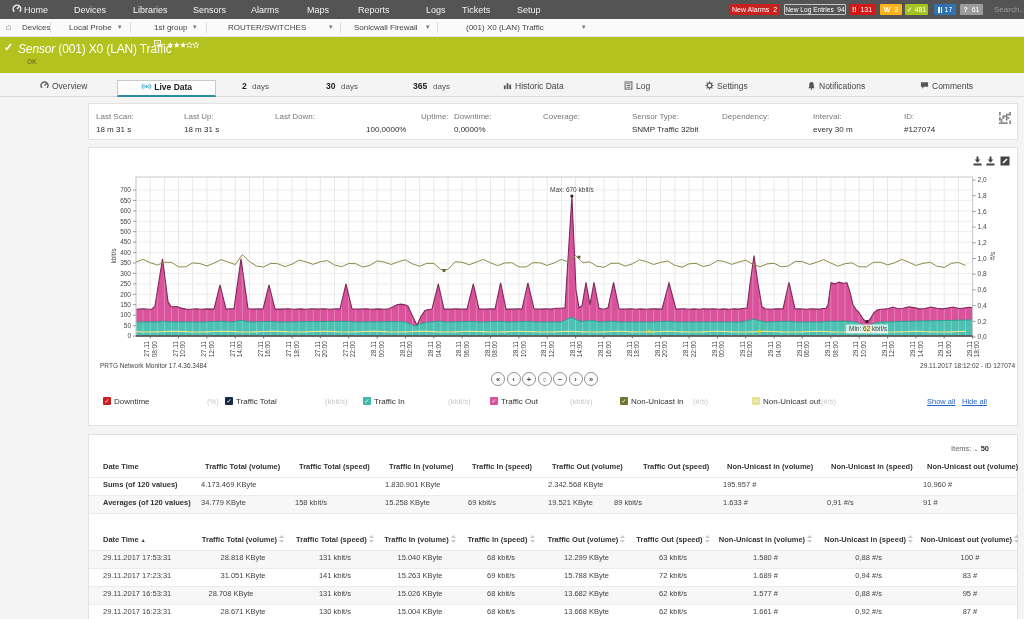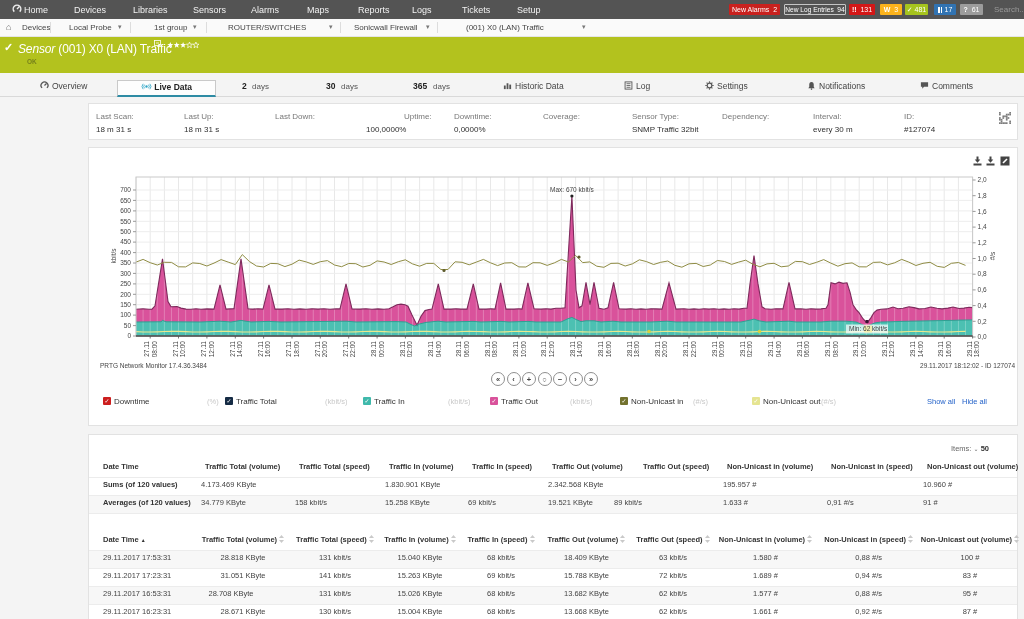--- a/index.html
+++ b/index.html
@@ -14,37 +14,37 @@
 .tlab{position:absolute;top:8px}
 .tnum{position:absolute;top:8px;font-weight:bold;color:#222}
 .tdays{position:absolute;top:8.5px;font-size:8px;color:#555}
 .livebox{position:absolute;left:117px;top:7px;width:99px;height:17px;background:#fdfdfd;border:1px solid #c9c9c9;border-bottom:2px solid #2e8ba4;text-align:center;line-height:13px;font-size:8.5px;color:#222}
 .panel{position:absolute;left:88px;width:930px;background:#fff;border:1px solid #e2e2e2}
 .ilab{font-size:8px;color:#777}
 .ival{font-size:8px;color:#2f2f2f}
 .lcb{position:absolute;top:1px;width:8px;height:8px;border-radius:1px;color:#fff;font-size:6px;line-height:8px;text-align:center}
 .llab{position:absolute;top:0.5px;font-size:8px;color:#333}
 .lunit{position:absolute;top:0.5px;font-size:7.5px;color:#c9c9c9}
-.llink{position:absolute;top:0.5px;font-size:7.5px;color:#2563c9;}
+.llink{position:absolute;top:0.5px;font-size:7.5px;color:#2563c9;text-decoration:underline}
 .navb{position:absolute;top:224px;width:14px;height:14px;border:1px solid #8f8f8f;border-radius:50%;color:#444;text-align:center;font-size:7.5px;line-height:13px;font-weight:bold}
 .thead{position:absolute;font-size:7.5px;font-weight:bold;color:#333;white-space:nowrap}
 .tval{position:absolute;font-size:7.5px;color:#444;white-space:nowrap}
 .sep{position:absolute;left:0;width:928px;border-top:1px solid #ececec}
 .stripe{position:absolute;left:0;width:928px;height:18px;background:#f7f7f7}
 </style></head>
 <body>
 <div class="topbar">
 <span style="position:absolute;left:24px;top:5px">Home</span>
     <span style="position:absolute;left:74px;top:5px">Devices</span>
     <span style="position:absolute;left:133px;top:5px">Libraries</span>
     <span style="position:absolute;left:193px;top:5px">Sensors</span>
     <span style="position:absolute;left:251px;top:5px">Alarms</span>
     <span style="position:absolute;left:307px;top:5px">Maps</span>
     <span style="position:absolute;left:358px;top:5px">Reports</span>
-    <span style="position:absolute;left:412px;top:5px">Logs</span>
+    <span style="position:absolute;left:426px;top:5px">Logs</span>
     <span style="position:absolute;left:462px;top:5px">Tickets</span>
     <span style="position:absolute;left:517px;top:5px">Setup</span>
 <svg width="10" height="10" style="position:absolute;left:12px;top:4px" viewBox="0 0 10 10">
       <path d="M2.3 7.6 A3.8 3.8 0 1 1 7.7 7.6" fill="none" stroke="#eee" stroke-width="1.5"></path>
       <line x1="5" y1="5" x2="7.2" y2="2.8" stroke="#eee" stroke-width="1.4"></line>
     </svg>
 <span class="chip" style="left:729px;width:51px;background:#c9211e">New Alarms&nbsp; 2</span>
 <span class="chip" style="left:784px;width:62px;background:transparent;border:1px solid #c5c5c5;line-height:9px;font-size:6.6px">New Log Entries&nbsp; 94</span>
 <span class="chip" style="left:849px;width:26px;background:#d41717"><b>!!</b>&nbsp; 131</span>
 <span class="chip" style="left:880px;width:22px;background:#fcb31c"><b>W</b>&nbsp; 3</span>
@@ -144,21 +144,21 @@
     </svg>
     <span class="tlab" style="left:932px">Comments</span>
 </div>
 <div class="panel" style="top:103px;height:37px">
     <div style="position:absolute;left:7px;top:8px;" class="ilab">Last Scan:</div>
     <div style="position:absolute;left:7px;top:20.5px;" class="ival">18 m 31 s</div>
     <div style="position:absolute;left:95px;top:8px;" class="ilab">Last Up:</div>
     <div style="position:absolute;left:95px;top:20.5px;" class="ival">18 m 31 s</div>
     <div style="position:absolute;left:186px;top:8px;" class="ilab">Last Down:</div>
     <div style="position:absolute;left:186px;top:20.5px;" class="ival"></div>
-    <div style="position:absolute;left:277px;top:8px;padding-left:38px;" class="ilab">Uptime:</div>
+    <div style="position:absolute;left:294px;top:8px;padding-left:38px;" class="ilab">Uptime:</div>
     <div style="position:absolute;left:277px;top:20.5px;" class="ival">100,0000%</div>
     <div style="position:absolute;left:365px;top:8px;" class="ilab">Downtime:</div>
     <div style="position:absolute;left:365px;top:20.5px;" class="ival">0,0000%</div>
     <div style="position:absolute;left:454px;top:8px;" class="ilab">Coverage:</div>
     <div style="position:absolute;left:454px;top:20.5px;margin-top:40px;" class="ival">100%</div>
     <div style="position:absolute;left:543px;top:8px;" class="ilab">Sensor Type:</div>
     <div style="position:absolute;left:543px;top:20.5px;" class="ival">SNMP Traffic 32bit</div>
     <div style="position:absolute;left:633px;top:8px;" class="ilab">Dependency:</div>
     <div style="position:absolute;left:633px;top:20.5px;margin-top:32px;" class="ival">Parent</div>
     <div style="position:absolute;left:724px;top:8px;" class="ilab">Interval:</div>
@@ -745,21 +745,21 @@
       </svg></div>
     <div class="thead" style="left:821px;top:100px;width:120px;text-align:center">Non-Unicast out (volume) <svg width="5" height="8" viewBox="0 0 5 8" style="vertical-align:-1px">
         <polygon points="2.5,0 5,3 0,3" fill="#c9c9c9"></polygon>
         <polygon points="2.5,8 5,5 0,5" fill="#c9c9c9"></polygon>
       </svg></div>
     <div class="tval" style="left:14px;top:118px">29.11.2017 17:53:31</div>
     <div class="tval" style="left:94px;top:118px;width:120px;text-align:center">28.818 KByte</div>
     <div class="tval" style="left:186px;top:118px;width:120px;text-align:center">131 kbit/s</div>
     <div class="tval" style="left:271px;top:118px;width:120px;text-align:center">15.040 KByte</div>
     <div class="tval" style="left:352px;top:118px;width:120px;text-align:center">68 kbit/s</div>
-    <div class="tval" style="left:437.5px;top:118px;width:120px;text-align:center">18.409 KByte</div>
+    <div class="tval" style="left:437.5px;top:118px;width:120px;text-align:center">12.299 KByte</div>
     <div class="tval" style="left:524px;top:118px;width:120px;text-align:center">63 kbit/s</div>
     <div class="tval" style="left:616.5px;top:118px;width:120px;text-align:center">1.580 #</div>
     <div class="tval" style="left:719.7px;top:118px;width:120px;text-align:center">0,88 #/s</div>
     <div class="tval" style="left:821px;top:118px;width:120px;text-align:center">100 #</div>
     <div class="tval" style="left:14px;top:136px">29.11.2017 17:23:31</div>
     <div class="tval" style="left:94px;top:136px;width:120px;text-align:center">31.051 KByte</div>
     <div class="tval" style="left:186px;top:136px;width:120px;text-align:center">141 kbit/s</div>
     <div class="tval" style="left:271px;top:136px;width:120px;text-align:center">15.263 KByte</div>
     <div class="tval" style="left:352px;top:136px;width:120px;text-align:center">69 kbit/s</div>
     <div class="tval" style="left:437.5px;top:136px;width:120px;text-align:center">15.788 KByte</div>

